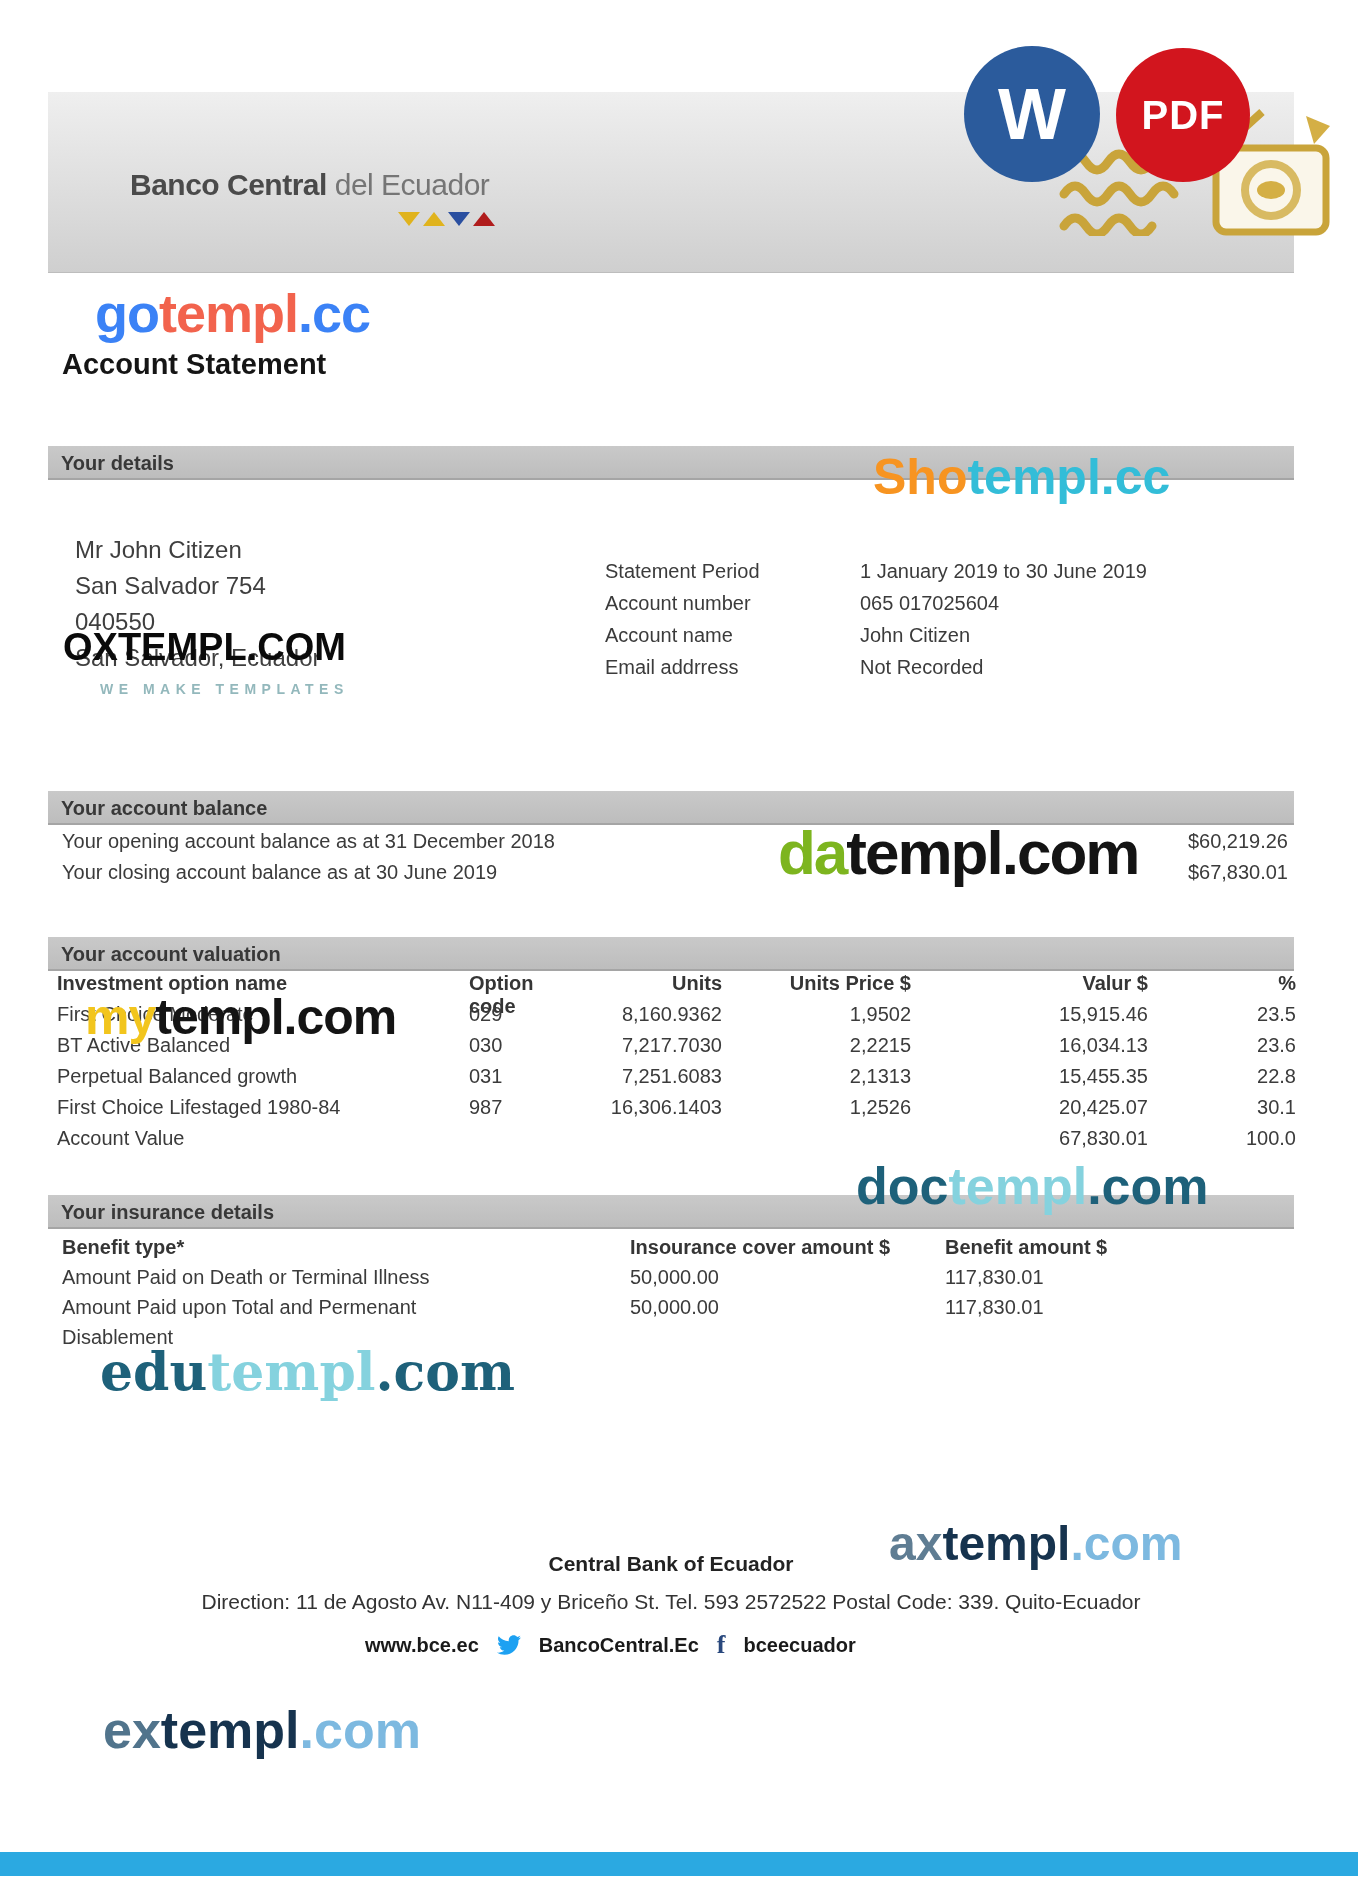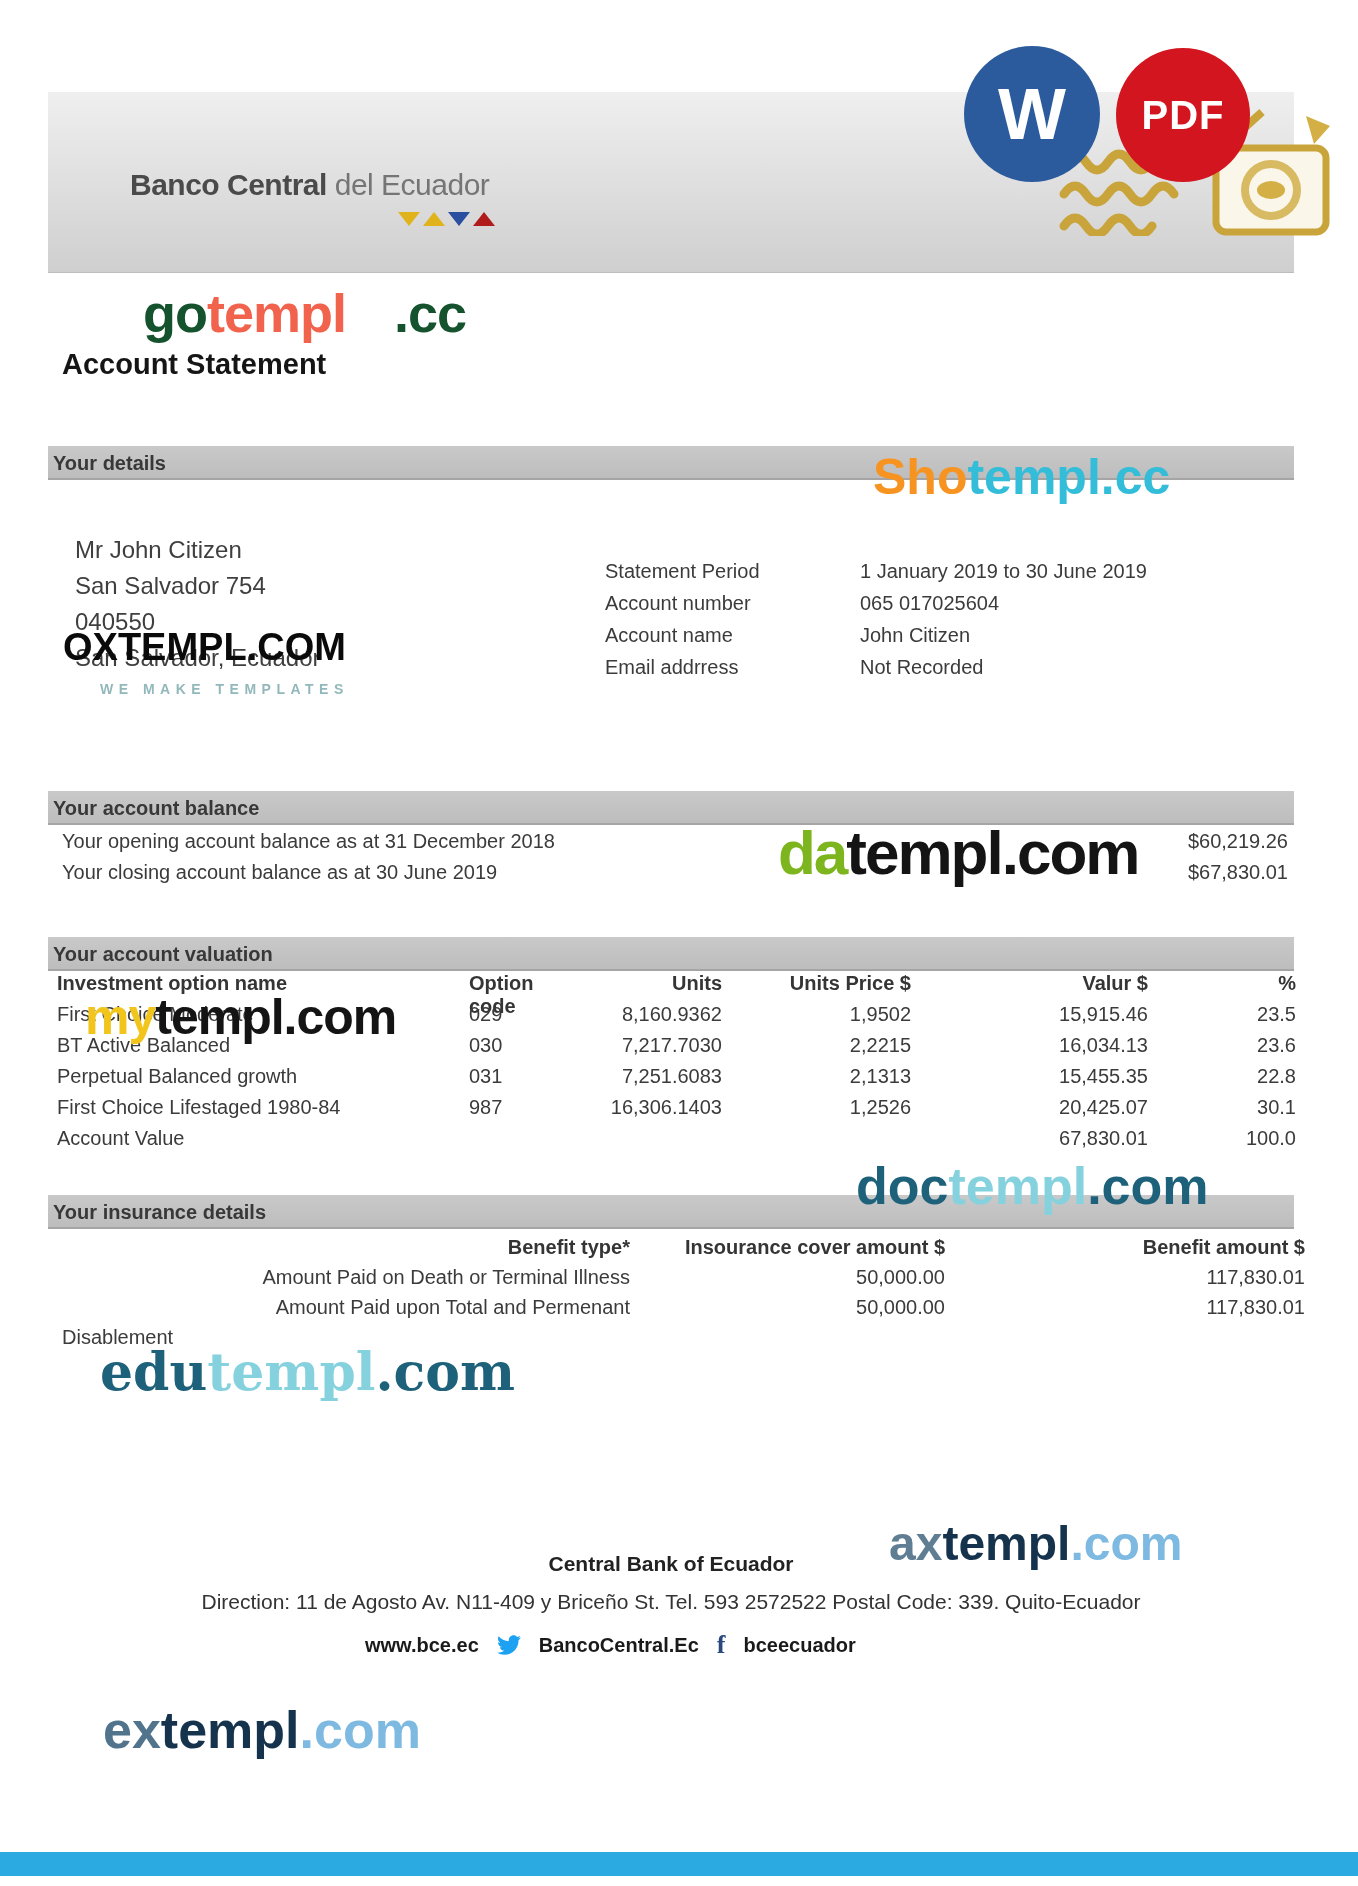--- a/index.html
+++ b/index.html
@@ -30,40 +30,40 @@
   .wm-tagline{left:100px;top:681px;font-size:14px;letter-spacing:5.5px;color:#93b8bc;font-weight:600;}
   .wm-datempl{left:778px;top:822px;font-size:62px;letter-spacing:-2px;z-index:4;}
   .wm-mytempl{left:85px;top:992px;font-size:50px;letter-spacing:-1px;z-index:4;}
   .wm-doctempl{left:856px;top:1160px;font-size:52px;z-index:4;}
   .wm-edutempl{left:100px;top:1346px;font-size:52px;font-family:"DejaVu Serif","Liberation Serif",serif;z-index:4;}
   .wm-axtempl{left:889px;top:1520px;font-size:48px;font-weight:700;}
   .wm-extempl{left:103px;top:1704px;font-size:52px;font-weight:700;}
   
   .band{left:48px;width:1246px;height:34px;background:linear-gradient(#c9c9c9,#bdbdbd);
         border-bottom:2px solid #a5a5a5;font-size:20px;font-weight:700;color:#383838;
-        line-height:34px;padding-left:5px;box-sizing:border-box;}
+        line-height:34px;padding-left:13px;box-sizing:border-box;}
   
   .addr{left:75px;top:532px;font-size:24px;line-height:36px;color:#3f3f3f;}
   .fields{left:605px;top:560px;display:grid;grid-template-columns:255px auto;grid-auto-rows:32px;
           font-size:20px;color:#3b3b3b;}
   .balrow{left:62px;width:1226px;display:flex;justify-content:space-between;font-size:20px;}
   .vtable{left:57px;top:972px;display:grid;grid-template-columns:390px 120px 155px 189px 237px 148px;
           grid-auto-rows:31px;font-size:20px;color:#3b3b3b;}
   .vtable .h{font-weight:700;color:#353535;}
   .num{text-align:right;}
   .code{padding-left:22px;}
   .itable{left:62px;top:1236px;display:grid;grid-template-columns:568px 315px 360px;
-          grid-auto-rows:30px;font-size:20px;color:#3b3b3b;text-align:right;}
+          grid-auto-rows:30px;font-size:20px;color:#3b3b3b;}
   .itable .h{font-weight:700;color:#353535;}
   
   .f-org{left:48px;top:1552px;width:1246px;text-align:center;font-size:21px;font-weight:700;color:#222;}
   .f-addr{left:48px;top:1590px;width:1246px;text-align:center;font-size:21px;color:#333;}
   .f-social{left:365px;top:1630px;display:flex;align-items:center;gap:18px;font-size:20px;font-weight:700;color:#1a1a1a;}
   .bluebar{left:0;top:1852px;width:1358px;height:24px;background:#2ba9e1;}
-  .c-teal{color:#14532d;margin-left:48px;}.c-coral{color:#f2634d;}
+  .c-teal{color:#3b82f6;}.c-coral{color:#f2634d;}
   .c-orange{color:#f79421;}.c-cyan{color:#33bdd8;}
   .c-green{color:#7db51f;}.c-ink{color:#141414;}
   .c-yel{color:#f2c51d;}
   .c-dteal{color:#1e617a;}.c-lcyan{color:#85d2de;}
   .c-navy{color:#16334e;}.c-slate{color:#5f7d93;}.c-sky{color:#7db9e0;}
   .c-slate2{color:#51748c;}
 </style>
 </head>
 <body>
 

